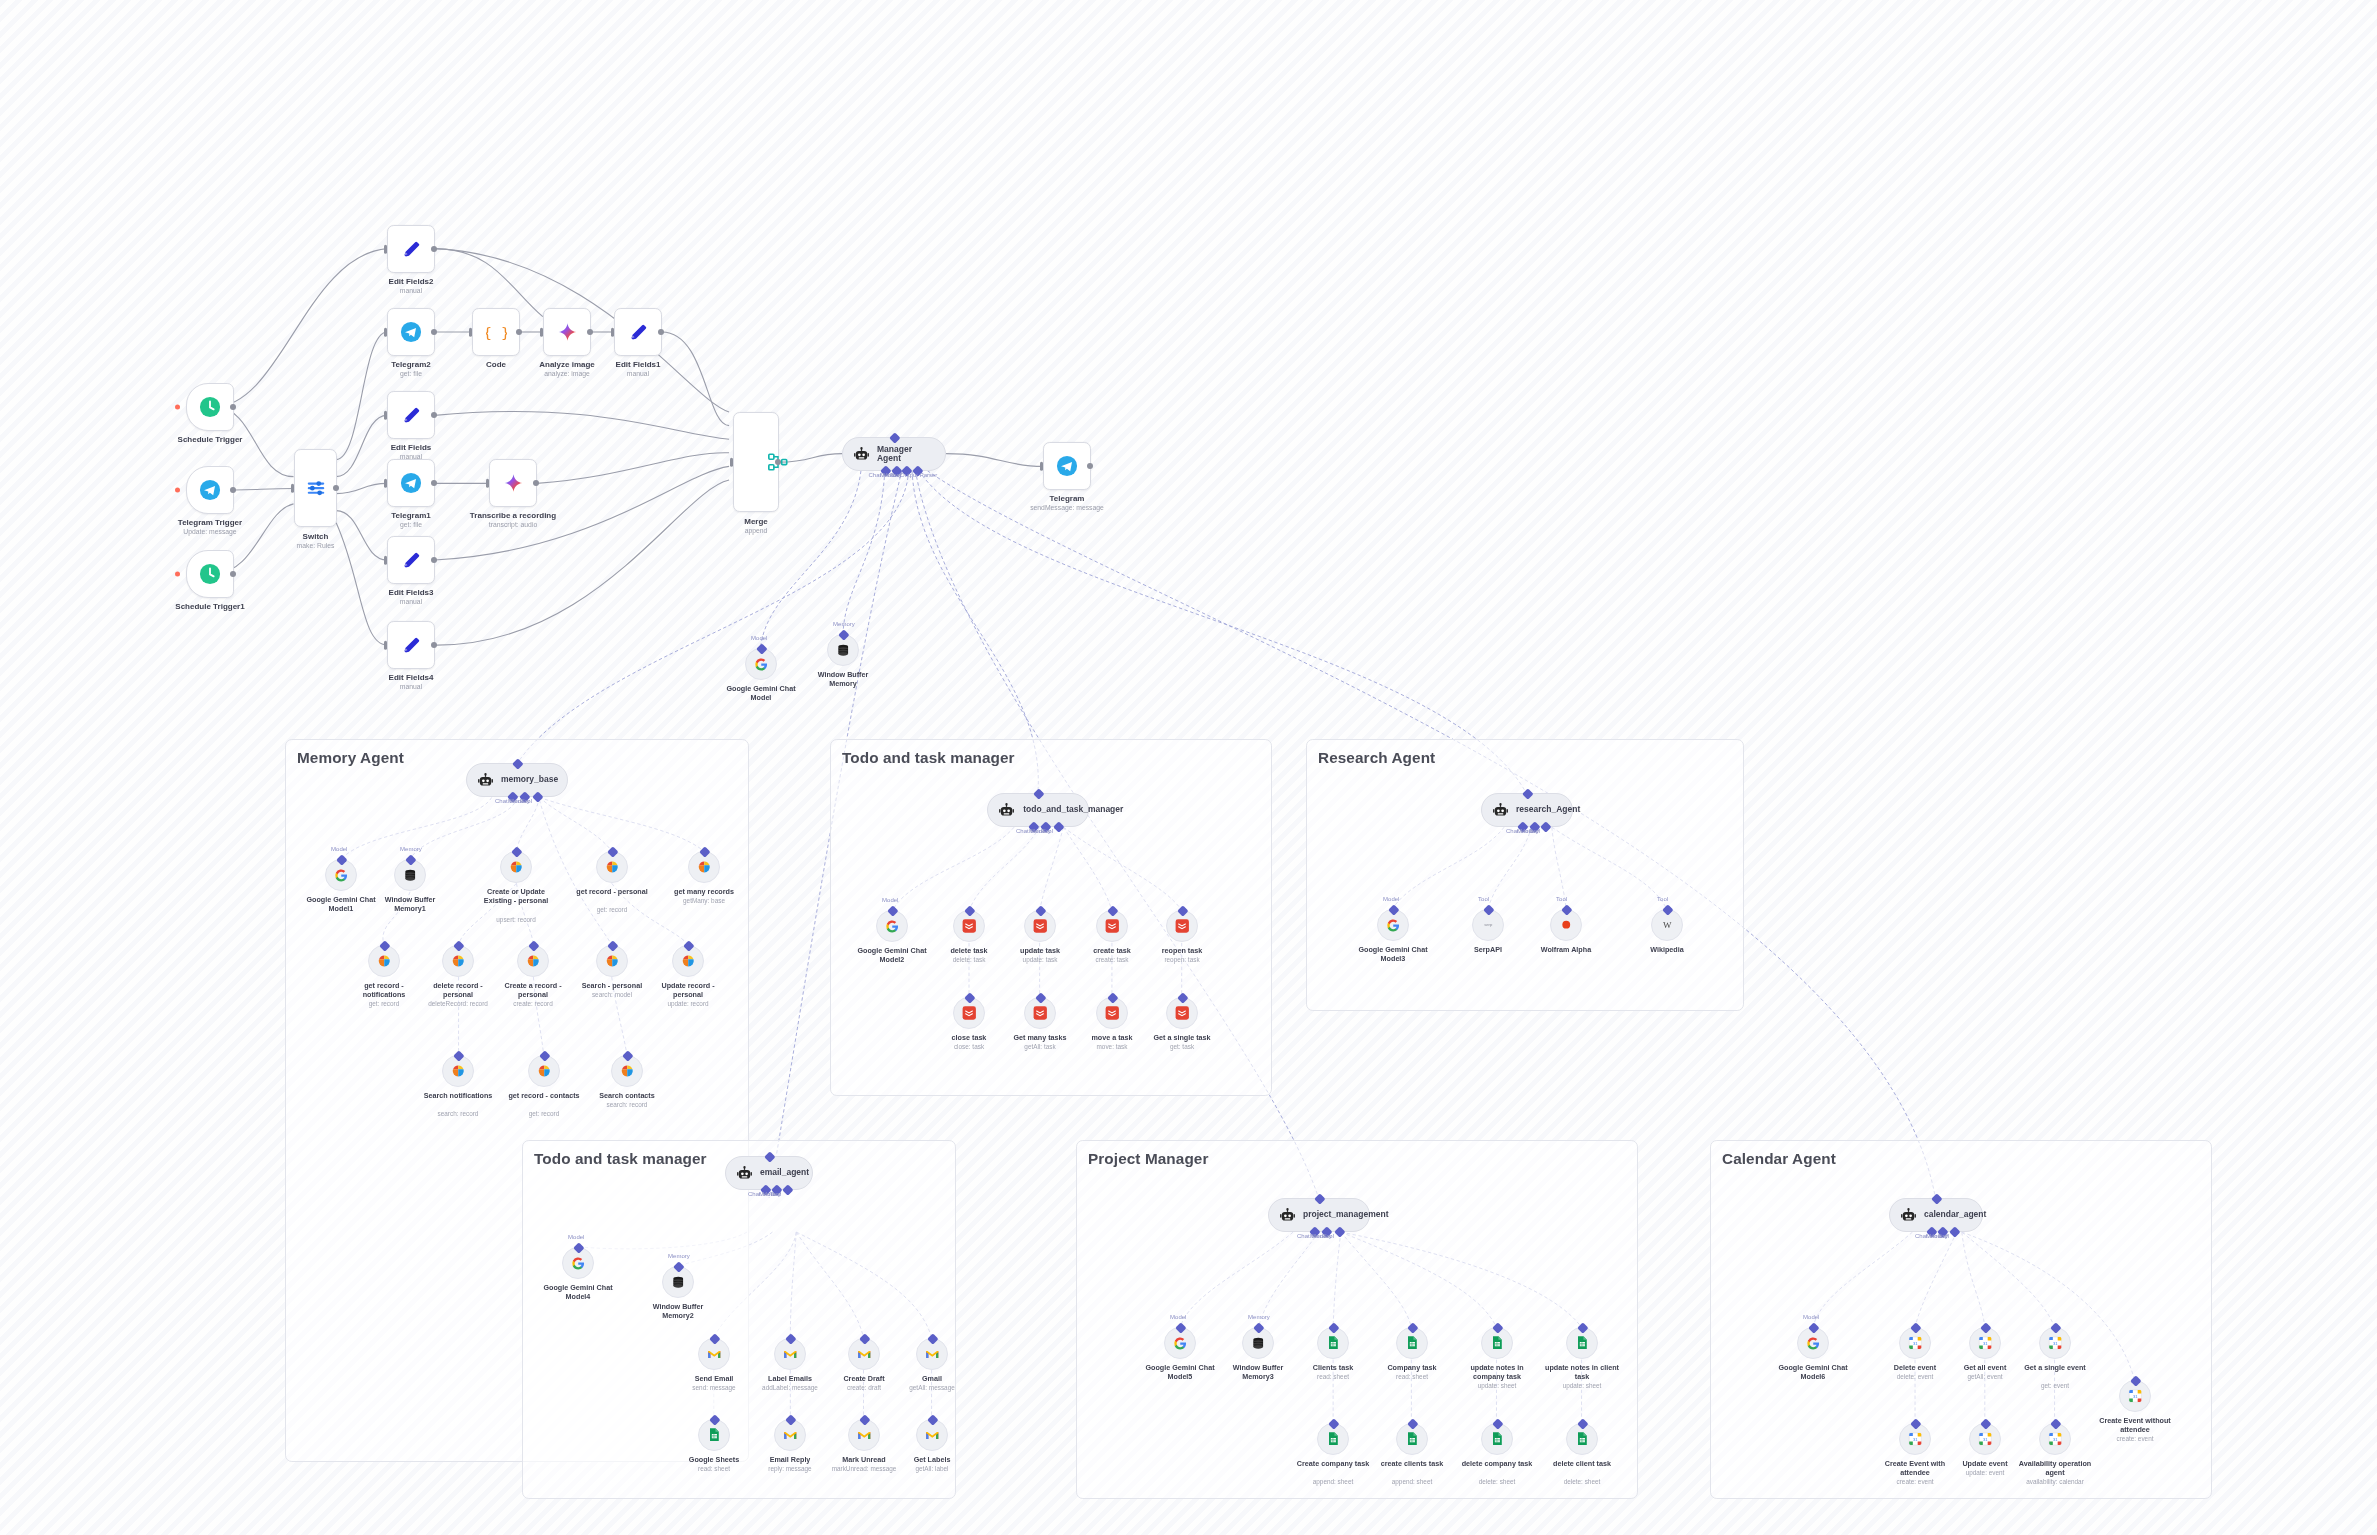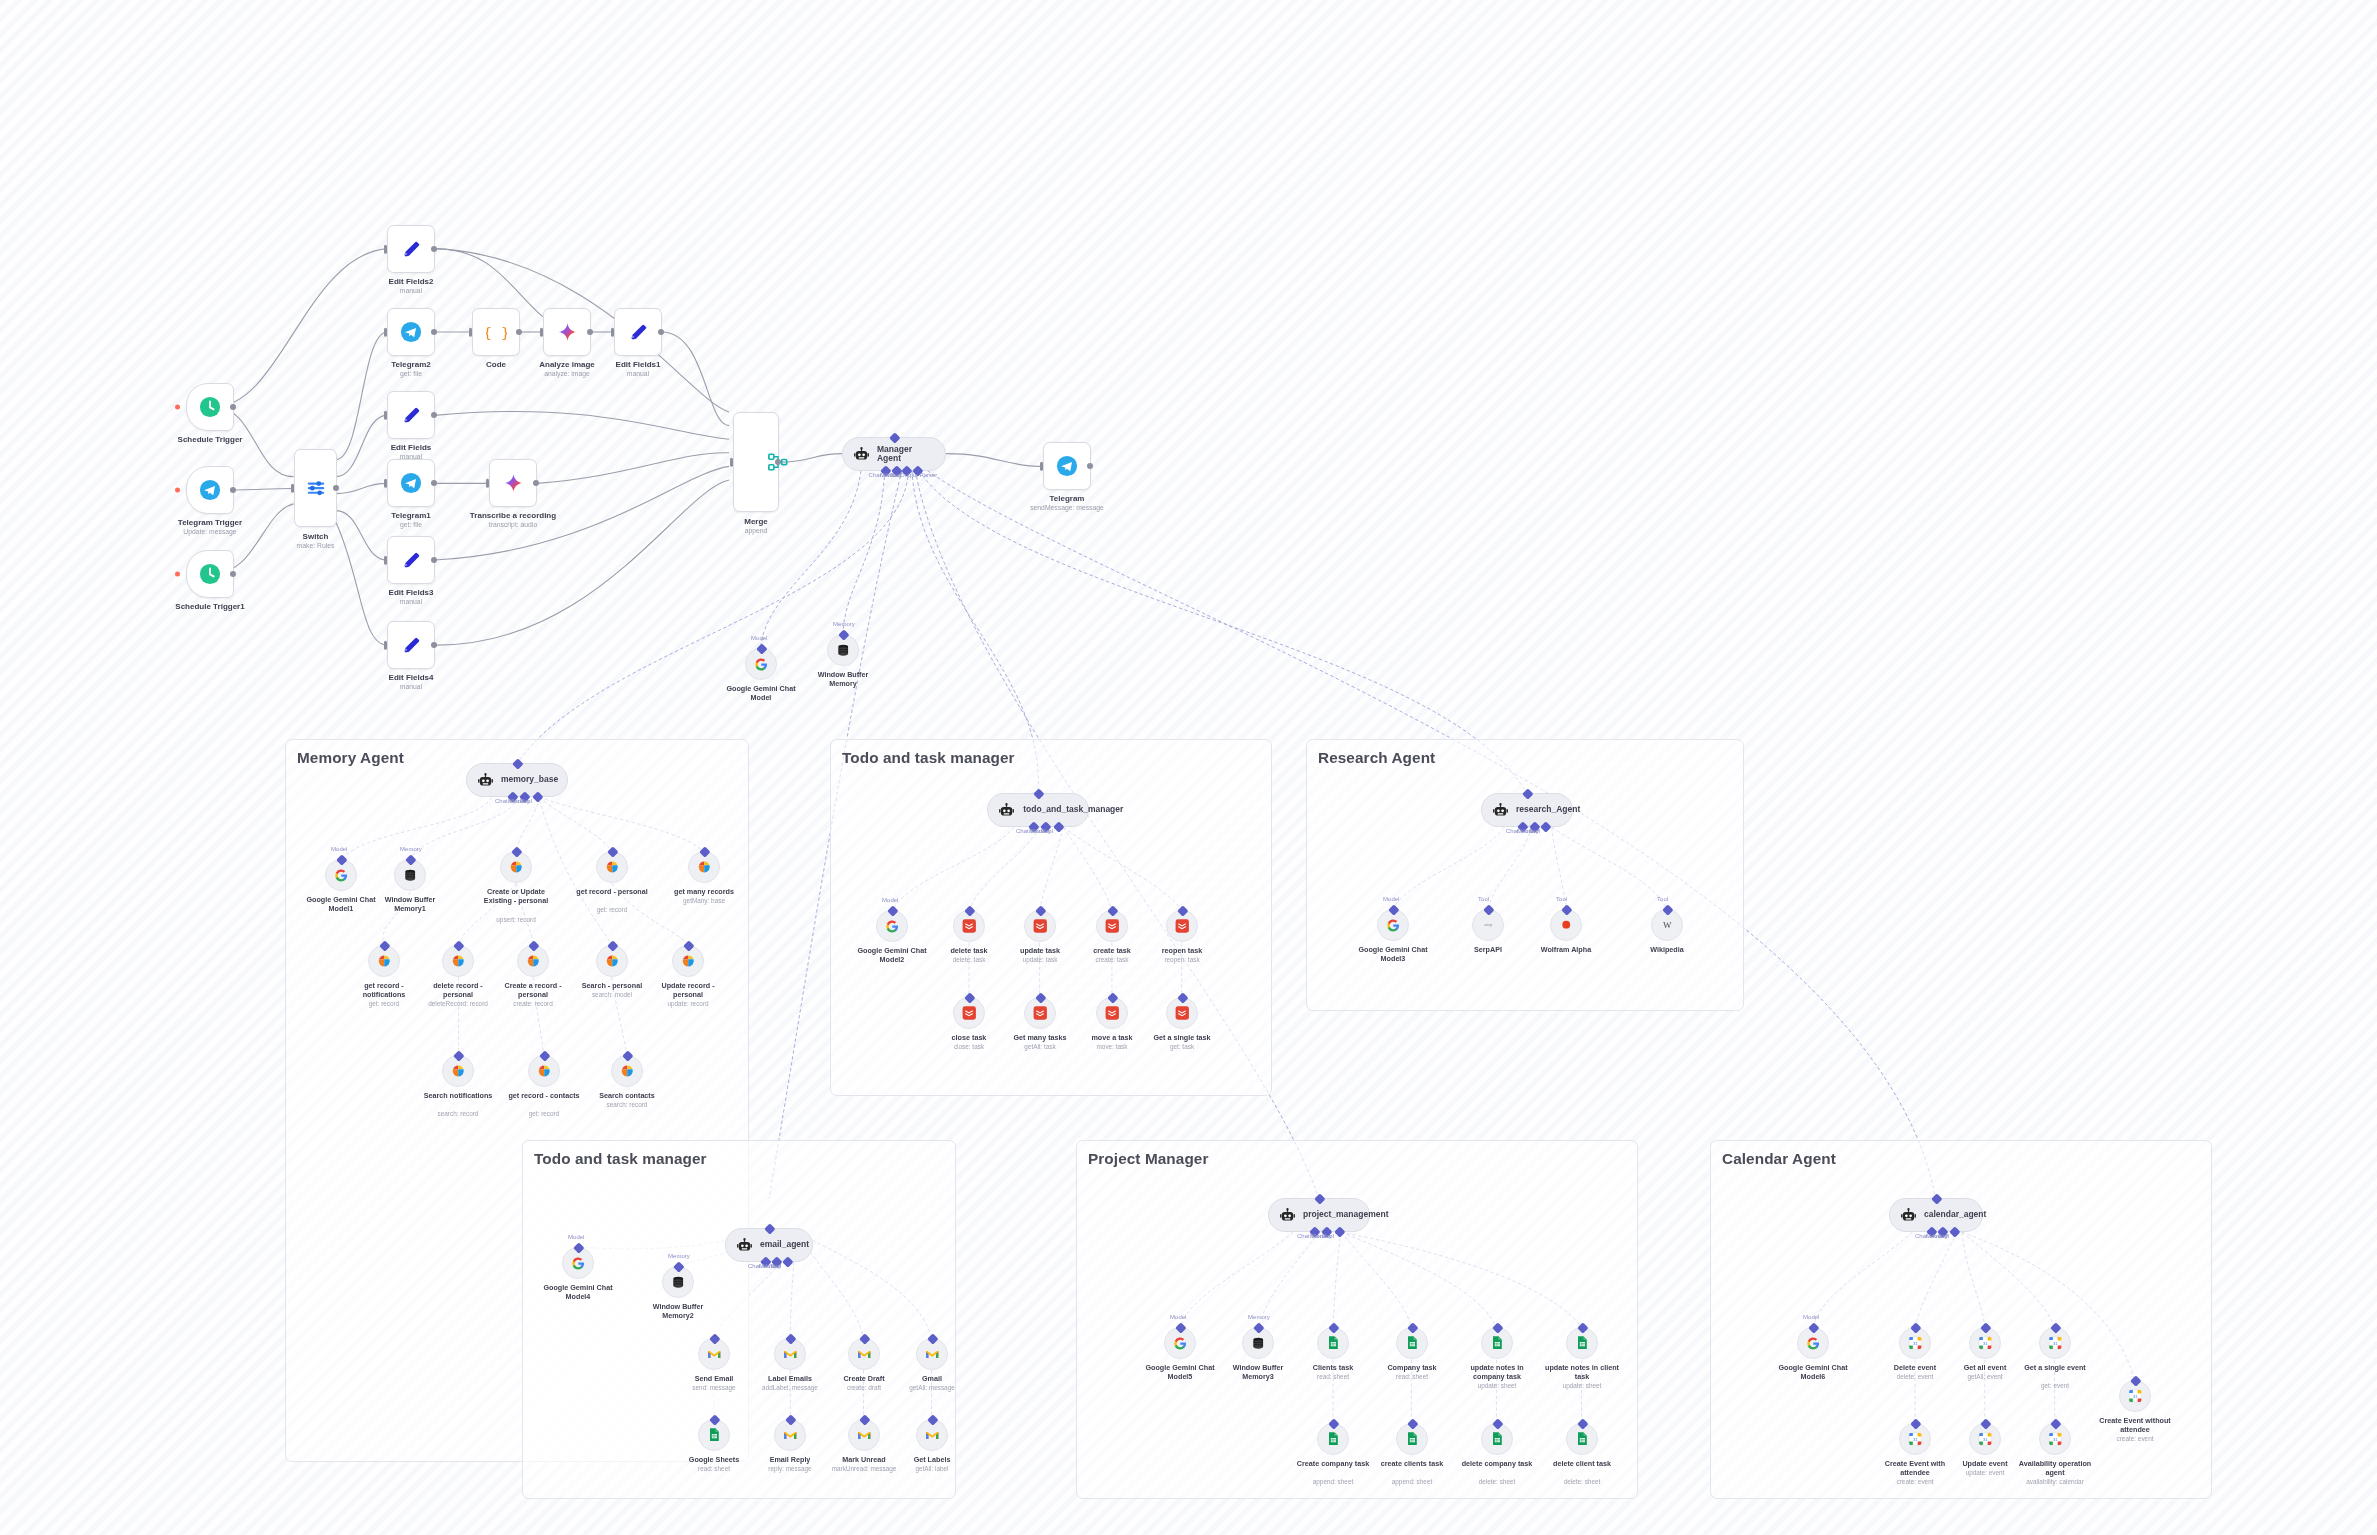--- a/index.html
+++ b/index.html
@@ -872,21 +872,21 @@
         <div class="glyph">
           <svg viewBox="0 0 24 24" width="15.3" height="15.3">
             <text x="12" y="17" font-size="15" fill="#4b4b4b" text-anchor="middle" font-family="Liberation Serif, serif">W</text>
           </svg>
         </div>
         <div class="tlabel">Wikipedia</div>
         <div class="porttag" style="left: 5.1px; top: -13.6px;">Tool</div>
       </div>
       <div class="group" style="left: 522px; top: 1140px; width: 434px; height: 359px;"></div>
       <div class="group-title" style="left: 534px; top: 1150px;">Todo and task manager</div>
-      <div class="agent" style="left: 725px; top: 1228px; width: 88px; align-items: center;">
+      <div class="agent" style="left: 725px; top: 1156px; width: 88px; align-items: center;">
         <div class="topdot"></div>
         <div class="robot"><svg viewBox="0 0 24 24" width="17" height="17">
             <rect x="4" y="7" width="16" height="12" rx="4" fill="#262626"></rect>
             <circle cx="9" cy="12.5" r="1.9" fill="#fff"></circle>
             <circle cx="15" cy="12.5" r="1.9" fill="#fff"></circle>
             <rect x="8" y="16" width="8" height="1.6" rx=".8" fill="#fff"></rect>
             <rect x="11" y="3" width="2" height="4" rx="1" fill="#262626"></rect>
             <circle cx="12" cy="3" r="1.6" fill="#262626"></circle>
             <rect x="1.5" y="10" width="2" height="5" rx="1" fill="#262626"></rect>
             <rect x="20.5" y="10" width="2" height="5" rx="1" fill="#262626"></rect>

